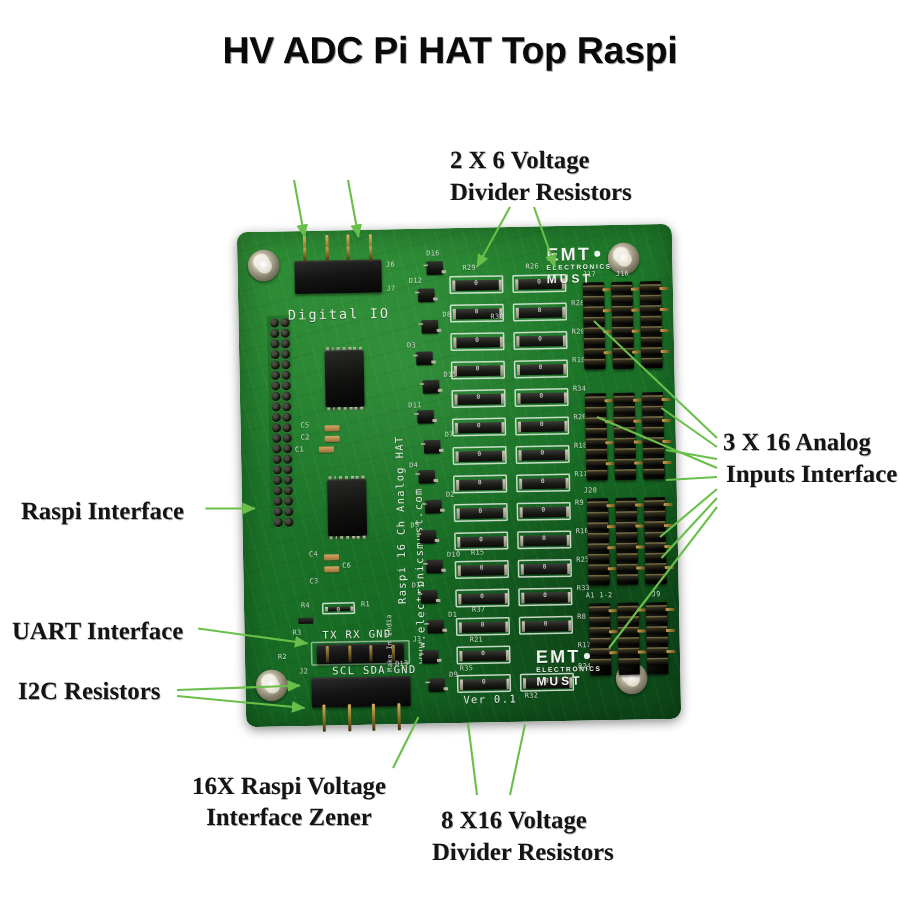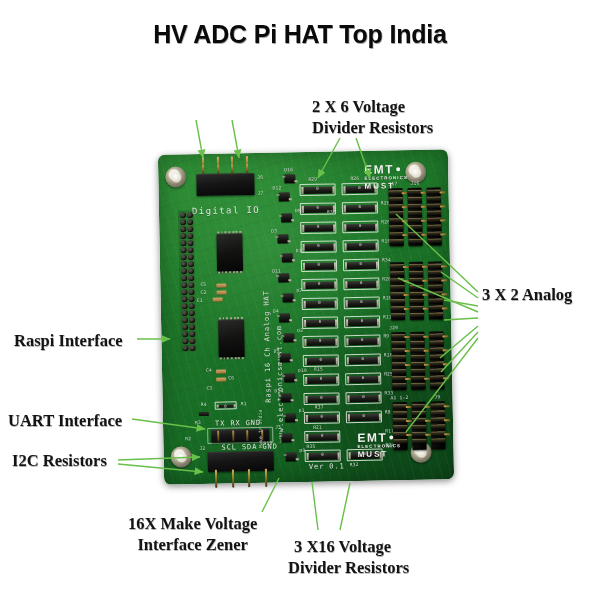--- a/index.html
+++ b/index.html
@@ -292,21 +292,21 @@
     border: 1px solid rgba(235,242,232,0.55);
     box-sizing: border-box;
     border-radius: 1px;
   }
 </style>
 </head>
 <body>
 
 <div id="root">
 
-  <div id="title">HV ADC Pi HAT Top India</div>
+  <div id="title">HV ADC Pi HAT Top Raspi</div>
 
   <div id="board-wrap">
     <div id="board"></div>
     <div id="board-inner">
 
       <div class="mhole" style="left:7px;  top:12px;"></div>
       <div class="mhole" style="left:247px; top:12px;"></div>
       <div class="mhole" style="left:7px;  top:292px;"></div>
       <div class="mhole" style="left:247px; top:292px;"></div>
 
@@ -851,44 +851,45 @@
       <path d="M118,464 L203,472" marker-end="url(#ah)"></path>
 
       <path d="M262,512 L279,478"></path>
 
       <path d="M318,530 L312,482"></path>
       <path d="M340,530 L350,483"></path>
     </g>
   </svg>
 
 
-  <div class="label" style="left:312px; top:96px;">
+  <div class="label" style="left:300px; top:96px;">
     <div>2 X 6 Voltage</div>
     <div style="text-align:center;">Divider Resistors</div>
   </div>
 
   <div class="label" style="left:482px; top:284px;">
-    <div>3 X 2 Analog</div>
+    <div>3 X 16 Analog</div>
+    <div style="margin-left:2px;">Inputs Interface</div>
   </div>
 
   <div class="label" style="left:14px; top:330px;">
     <div>Raspi Interface</div>
   </div>
 
   <div class="label" style="left:8px; top:410px;">
     <div>UART Interface</div>
   </div>
 
   <div class="label" style="left:12px; top:450px;">
     <div>I2C Resistors</div>
   </div>
 
   <div class="label" style="left:128px; top:513px;">
-    <div>16X Make Voltage</div>
+    <div>16X Raspi Voltage</div>
     <div style="text-align:center;">Interface Zener</div>
   </div>
 
   <div class="label" style="left:288px; top:536px;">
-    <div style="margin-left:6px;">3 X16 Voltage</div>
+    <div style="margin-left:6px;">8 X16 Voltage</div>
     <div>Divider Resistors</div>
   </div>
 
 </div>
 
 </body></html>

